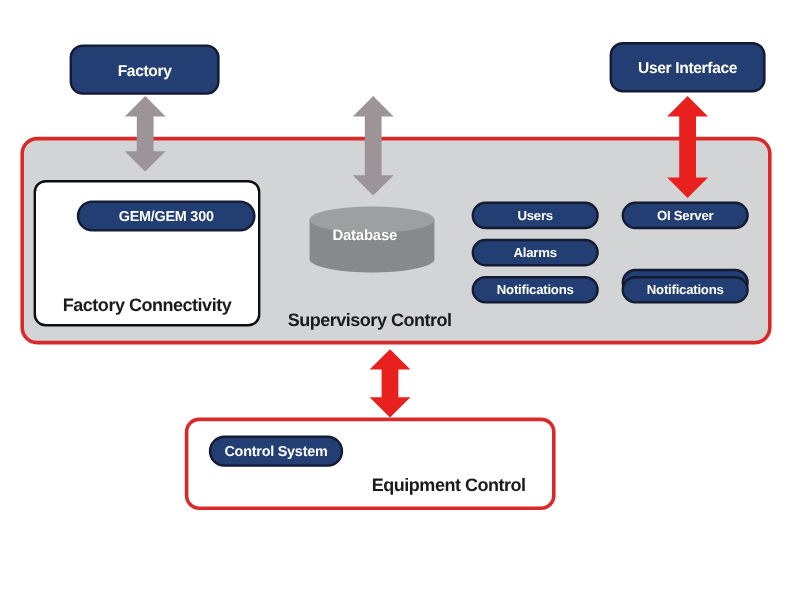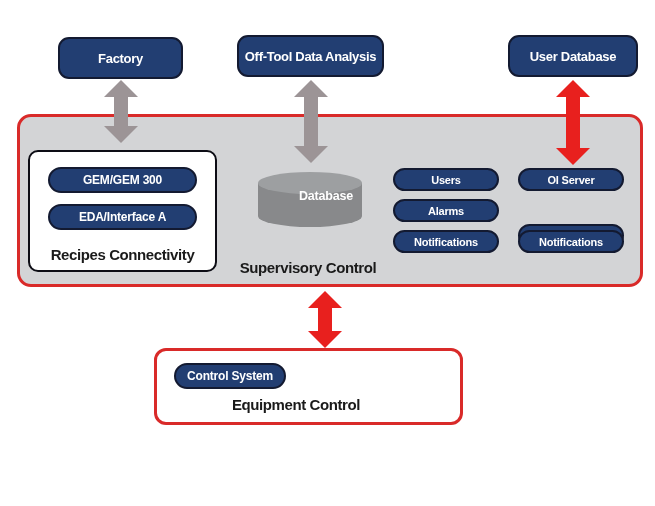--- a/index.html
+++ b/index.html
@@ -40,58 +40,56 @@
     justify-content:center;letter-spacing:-0.2px;white-space:nowrap;box-sizing:border-box;z-index:4;
   }
   .pill-lg{font-size:12px;}
   .pill-sm{font-size:11px;}
   .diagram-label{
     position:absolute;font-weight:bold;color:var(--text-dark);font-size:15px;
     letter-spacing:-0.4px;text-align:center;white-space:nowrap;z-index:4;
   }
   .arrow-svg{position:absolute;z-index:5;}
   .db-label{
-    position:absolute;left:272px;top:189px;width:108px;text-align:center;color:#fff;
+    position:absolute;left:250px;top:189px;width:108px;text-align:center;color:#fff;
     font-weight:bold;font-size:12.5px;letter-spacing:-0.2px;z-index:4;
   }
 </style>
 </head>
 <body>
 
 <div class="canvas">
 
   <div class="node-box" style="left:58px;top:37px;width:125px;height:42px;">Factory</div>
-  <div class="node-box" style="left:237px;top:35px;width:147px;height:42px;">Off-Tool Data Analysis</div>
-  <div class="node-box" style="left:508px;top:35px;width:130px;height:42px;">User Database</div>
+  <div class="node-box" style="left:508px;top:35px;width:130px;height:42px;">User Interface</div>
 
   <div class="panel sup-panel"></div>
   <div class="diagram-label" style="left:228px;top:259px;width:160px;">Supervisory Control</div>
 
   <div class="panel fc-box"></div>
-  <div class="pill pill-lg" style="left:48px;top:167px;width:149px;height:26px;">GEM/GEM 300</div>
-  <div class="pill pill-lg" style="left:48px;top:204px;width:149px;height:26px;">EDA/Interface A</div>
-  <div class="diagram-label" style="left:28px;top:246px;width:189px;">Recipes Connectivity</div>
+  <div class="pill pill-lg" style="left:64px;top:167px;width:149px;height:26px;">GEM/GEM 300</div>
+  <div class="diagram-label" style="left:28px;top:246px;width:189px;">Factory Connectivity</div>
 
   <svg class="arrow-svg" style="left:256px;top:169px;z-index:2;" width="108" height="62" aria-hidden="true">
     <path d="M2,14 L2,47 A52,11 0 0 0 106,47 L106,14 Z" style="fill:var(--cylinder-body);"></path>
     <ellipse cx="54" cy="14" rx="52" ry="11" style="fill:var(--cylinder-top);"></ellipse>
   </svg>
   <div class="db-label">Database</div>
 
   <div class="pill pill-sm" style="left:393px;top:168px;width:106px;height:23px;">Users</div>
   <div class="pill pill-sm" style="left:393px;top:199px;width:106px;height:23px;">Alarms</div>
   <div class="pill pill-sm" style="left:393px;top:230px;width:106px;height:23px;">Notifications</div>
 
   <div class="pill pill-sm" style="left:518px;top:168px;width:106px;height:23px;">OI Server</div>
   <div class="pill pill-sm" style="left:518px;top:199px;width:106px;height:23px;margin-top:25px;">Recipes</div>
   <div class="pill pill-sm" style="left:518px;top:230px;width:106px;height:23px;">Notifications</div>
 
   <div class="panel eq-box"></div>
   <div class="pill pill-lg" style="left:174px;top:363px;width:112px;height:26px;">Control System</div>
-  <div class="diagram-label" style="left:154px;top:396px;width:284px;">Equipment Control</div>
+  <div class="diagram-label" style="left:154px;top:396px;width:284px;text-align:right;">Equipment Control</div>
 
   <svg class="arrow-svg" style="left:102px;top:80px;" width="38" height="63" aria-hidden="true">
     <polygon points="19,0 36,17 26,17 26,46 36,46 19,63 2,46 12,46 12,17 2,17" style="fill:var(--arrow-gray);"></polygon>
   </svg>
   <svg class="arrow-svg" style="left:292px;top:80px;" width="38" height="83" aria-hidden="true">
     <polygon points="19,0 36,17 26,17 26,66 36,66 19,83 2,66 12,66 12,17 2,17" style="fill:var(--arrow-gray);"></polygon>
   </svg>
   <svg class="arrow-svg" style="left:554px;top:80px;" width="38" height="85" aria-hidden="true">
     <polygon points="19,0 36,17 26,17 26,68 36,68 19,85 2,68 12,68 12,17 2,17" style="fill:var(--arrow-red);"></polygon>
   </svg>

